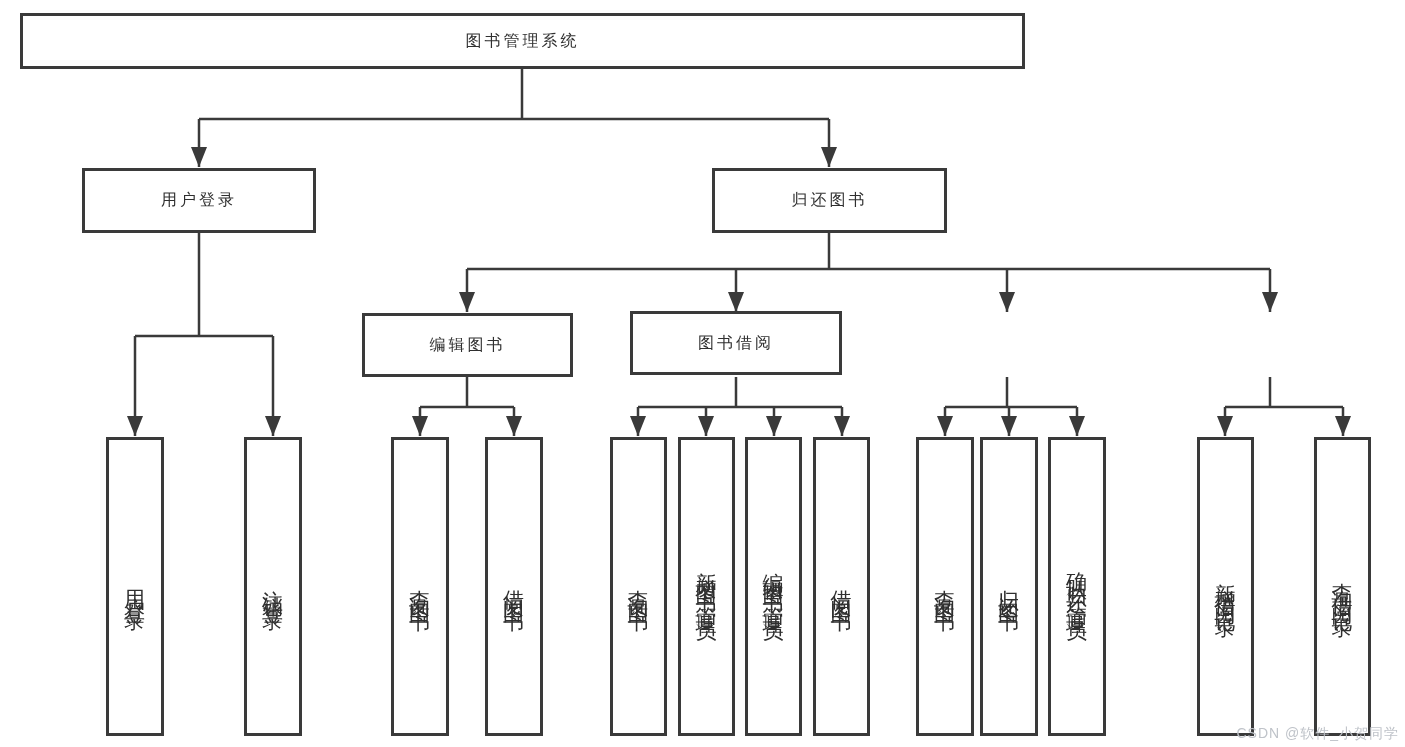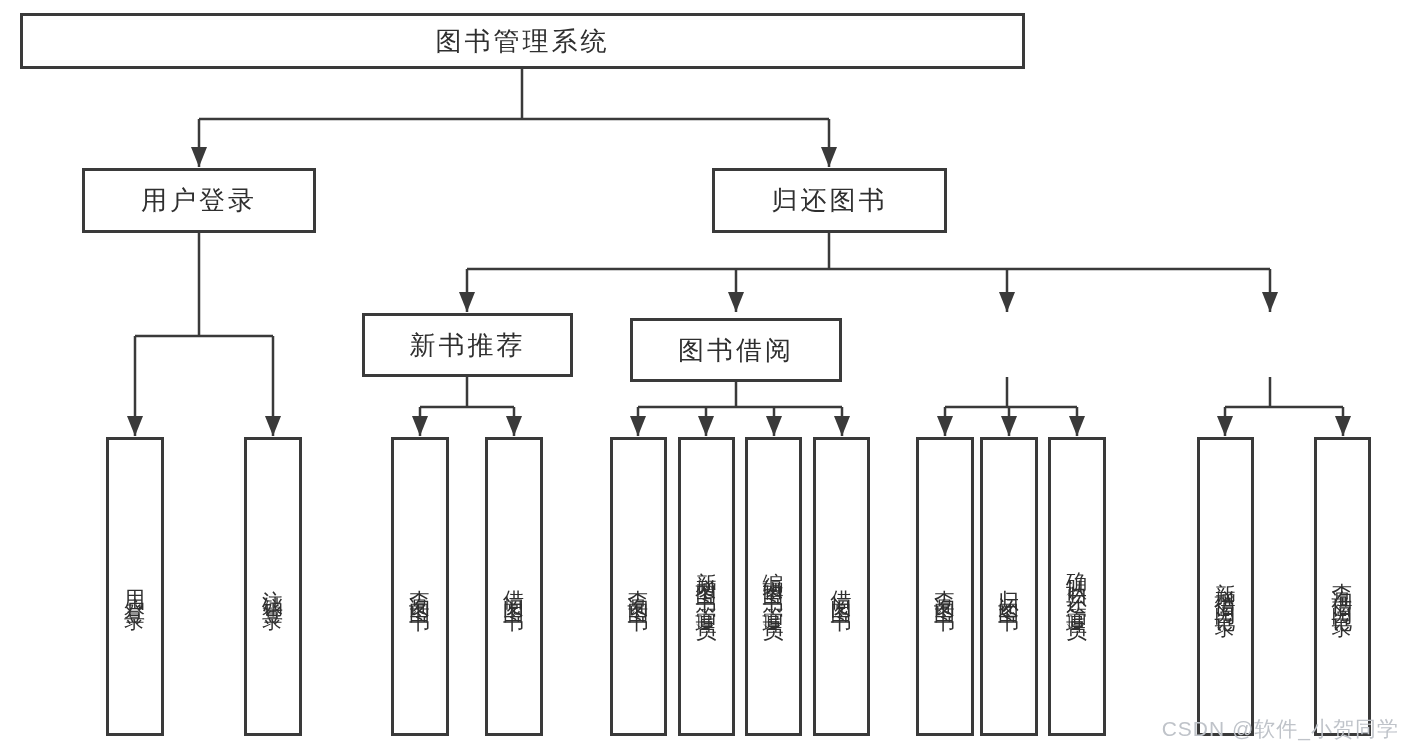--- a/index.html
+++ b/index.html
@@ -22,33 +22,33 @@
   svg.connectors marker path{fill:var(--line,#3a3a3a);stroke:none;}
   .box{
     position:absolute;
     box-sizing:border-box;
     background:var(--box-bg,#fff);
     border:3px solid var(--line,#3a3a3a);
     display:flex;align-items:center;justify-content:center;
     color:var(--text,#2f2f2f);
     z-index:2;
   }
-  .hbox span{font-size:26px;letter-spacing:3px;white-space:nowrap;}
+  .hbox span{font-size:16px;letter-spacing:3px;white-space:nowrap;}
   .leaf span{
     writing-mode:vertical-rl;
     text-orientation:mixed;
     font-size:21px;
     letter-spacing:7px;
     line-height:1;
     white-space:nowrap;
   }
   .watermark{
     position:absolute;
     right:6px;bottom:4px;
-    font-size:21px;
+    font-size:14px;
     color:var(--watermark-color,#bfc3c9);
     letter-spacing:1px;
     z-index:3;
     white-space:nowrap;
   }
 </style>
 </head>
 <body>
 
 <div class="canvas">
@@ -99,23 +99,23 @@
   </div>
 
   <div class="box hbox" style="left:82px;top:168px;width:234px;height:65px">
     <span>用户登录</span>
   </div>
   <div class="box hbox" style="left:712px;top:168px;width:235px;height:65px">
     <span>归还图书</span>
   </div>
 
   <div class="box hbox" style="left:362px;top:313px;width:211px;height:64px">
-    <span>新书推荐</span>
+    <span>编辑图书</span>
   </div>
-  <div class="box hbox" style="left:630px;top:318px;width:212px;height:64px">
+  <div class="box hbox" style="left:630px;top:311px;width:212px;height:64px">
     <span>图书借阅</span>
   </div>
 
   <div class="box leaf" style="left:106px;top:437px;width:58px;height:299px">
     <span>用户登录</span>
   </div>
   <div class="box leaf" style="left:244px;top:437px;width:58px;height:299px">
     <span>注销登录</span>
   </div>
 

